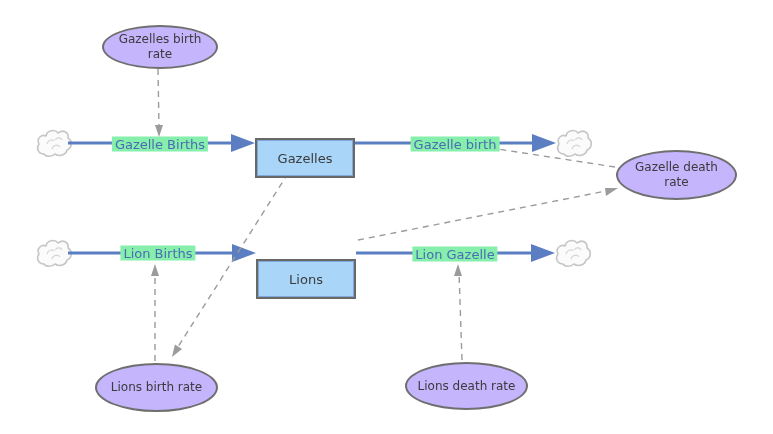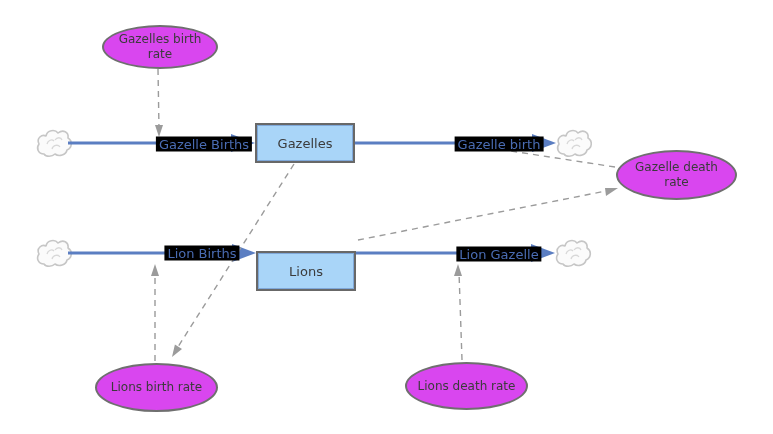--- a/index.html
+++ b/index.html
@@ -12,42 +12,41 @@
   }
   .links-layer{position:absolute;left:0;top:0;width:773px;height:434px;}
   .stock{
     position:absolute;
     width:100px;height:40px;
     background:#a9d5f8;
     border:2px solid #686868;
     box-shadow:inset 0 0 0 1px #7fa8d9;
     box-sizing:border-box;
     display:flex;align-items:center;justify-content:center;
-    font-size:13px;color:#3b3b3b;
+    font-size:13px;color:#3b3b3b;margin-top:15px;
   }
   .converter{
     position:absolute;
-    background:#d946ef;
+    background:#c4b5fd;
     border:2px solid #6f6f6f;
     border-radius:50%;
     box-sizing:border-box;
     display:flex;align-items:center;justify-content:center;
     text-align:center;
     font-size:12px;color:#3b3b3b;line-height:1.25;
   }
   .converter .txt.wrap{width:92px;}
   .flow-label{
     position:absolute;
     transform:translate(-50%,-50%);
-    background:#000000;
+    background:#86efac;
     color:#4a6cb3;
     font-size:13px;
     padding:0 3px;
     white-space:nowrap;
-    margin-left:44px;
   }
 </style>
 </head>
 <body>
 
 <div class="canvas">
 
   <svg class="links-layer" viewBox="0 0 773 434" xmlns="http://www.w3.org/2000/svg">
     <defs>
       <g id="cloudShape">
@@ -90,21 +89,21 @@
     <line x1="155" y1="361" x2="155" y2="272" stroke="#9b9b9b" stroke-width="1.4" stroke-dasharray="6 5"></line>
     <polygon points="155,264 151,276 159,276" fill="#9b9b9b"></polygon>
 
     <line x1="462" y1="360" x2="459" y2="272" stroke="#9b9b9b" stroke-width="1.4" stroke-dasharray="6 5"></line>
     <polygon points="458,264 454,276 462,276" fill="#9b9b9b"></polygon>
   </svg>
 
   <div class="stock" style="left:255px;top:123px;">
     <span>Gazelles</span>
   </div>
-  <div class="stock" style="left:256px;top:251px;">
+  <div class="stock" style="left:256px;top:244px;">
     <span>Lions</span>
   </div>
 
   <div class="converter" style="left:102px;top:25px;width:116px;height:44px;">
     <span class="txt wrap">Gazelles birth rate</span>
   </div>
   <div class="converter" style="left:616px;top:150px;width:121px;height:50px;">
     <span class="txt wrap">Gazelle death rate</span>
   </div>
   <div class="converter" style="left:405px;top:362px;width:123px;height:48px;">

